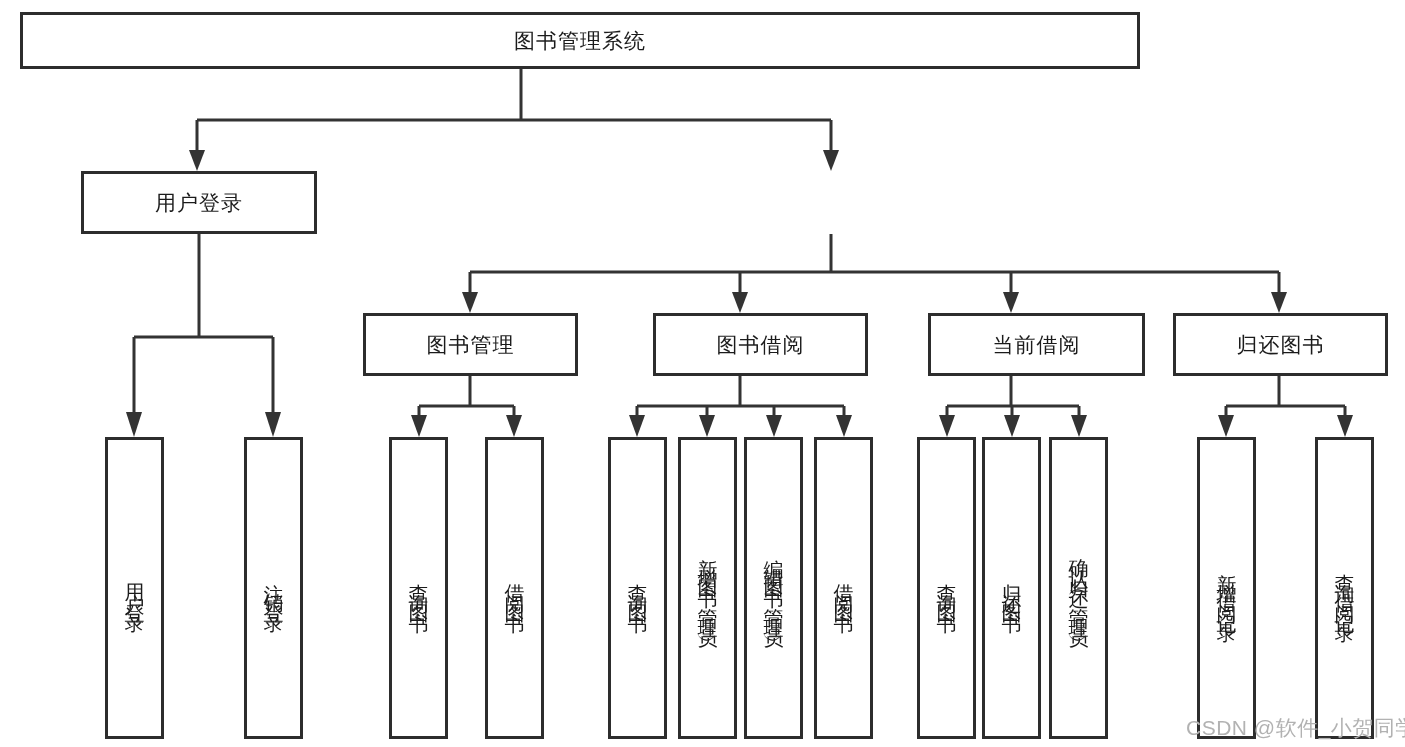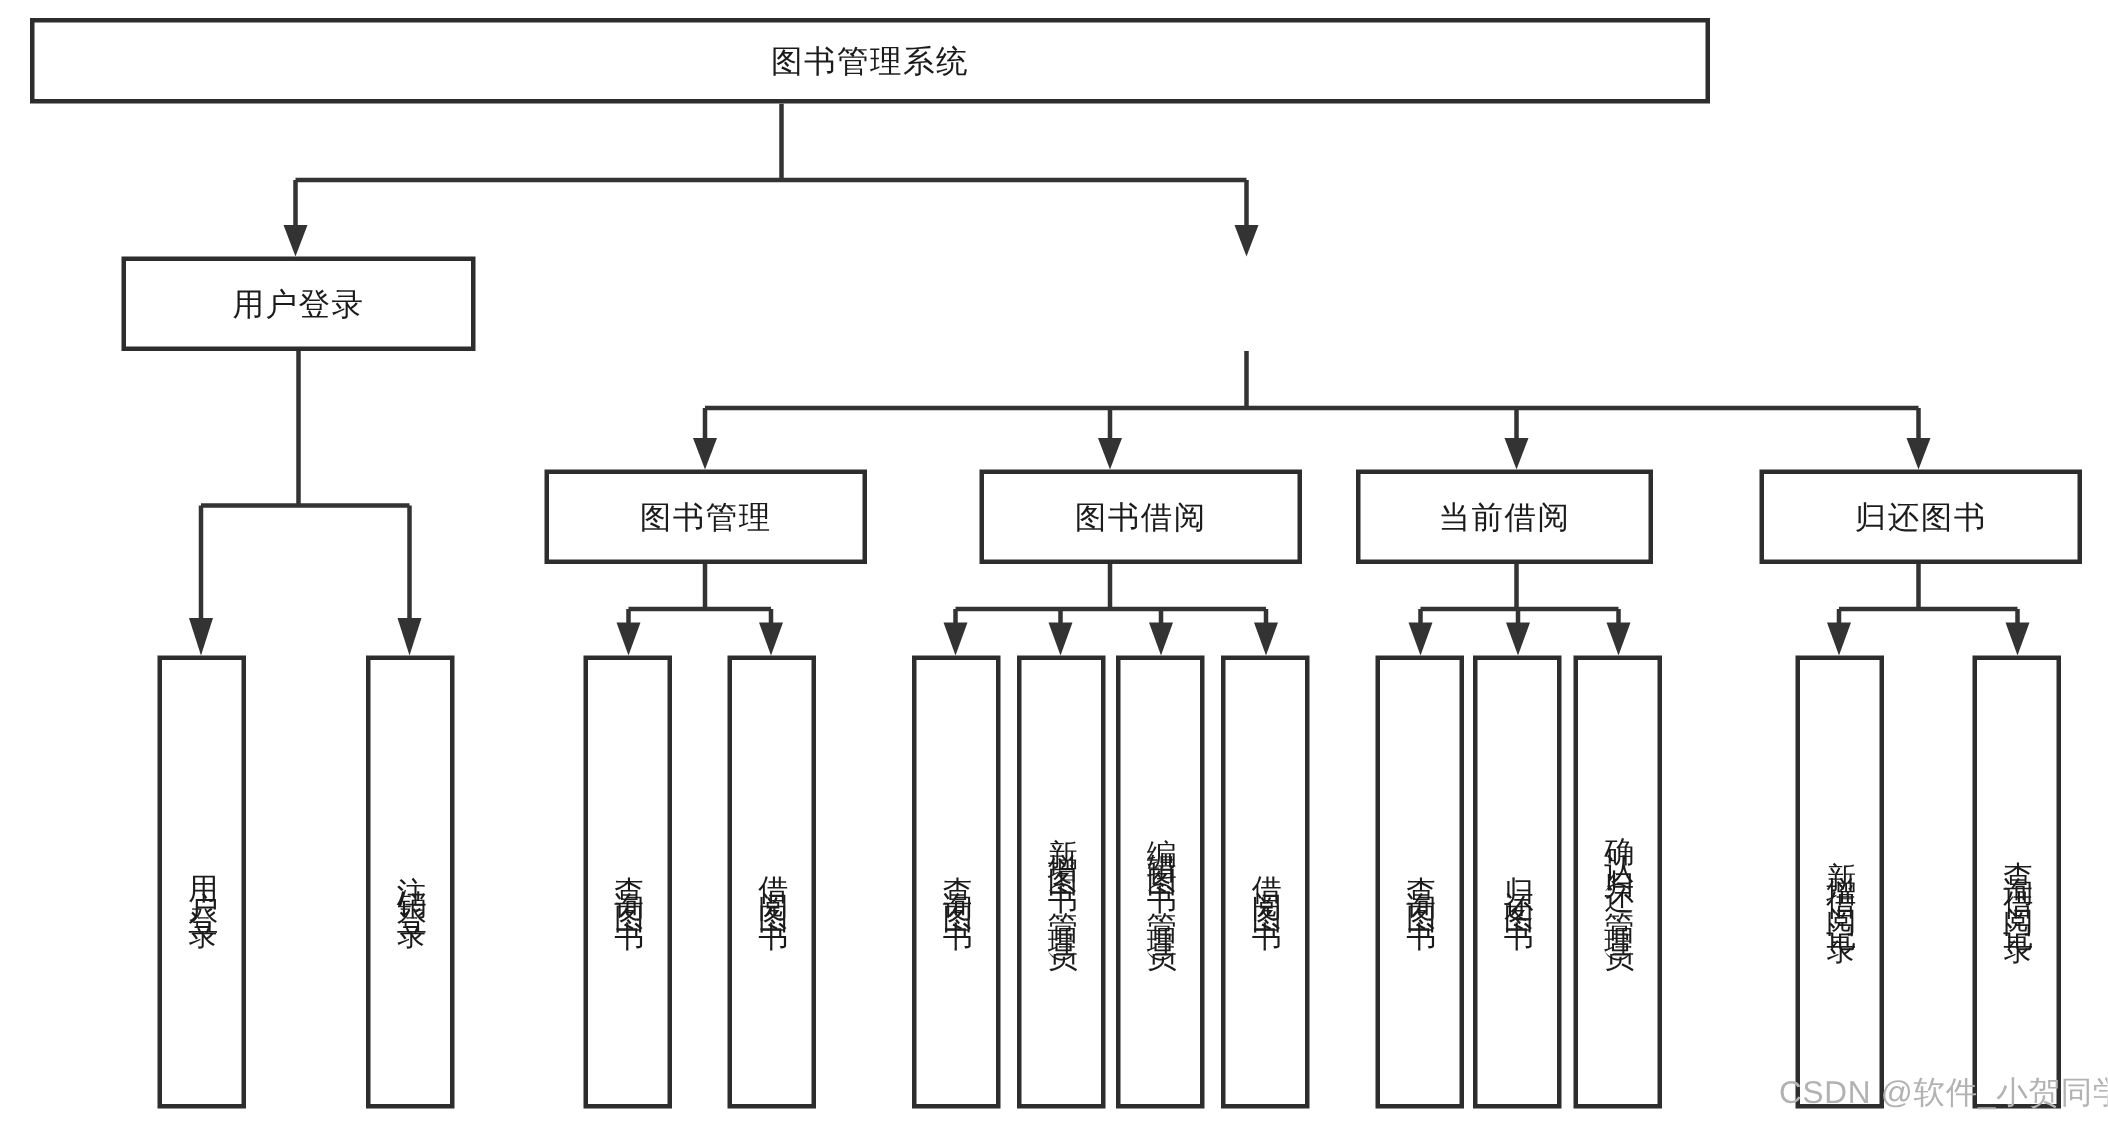--- a/index.html
+++ b/index.html
@@ -115,21 +115,21 @@
   <div class="node hnode" style="left:81px;top:171px;width:236px;height:63px">
     <span class="label">用户登录</span>
   </div>
 
   <div class="node hnode" style="left:363px;top:313px;width:215px;height:63px">
     <span class="label">图书管理</span>
   </div>
   <div class="node hnode" style="left:653px;top:313px;width:215px;height:63px">
     <span class="label">图书借阅</span>
   </div>
-  <div class="node hnode" style="left:904px;top:313px;width:198px;height:63px">
+  <div class="node hnode" style="left:928px;top:313px;width:217px;height:63px">
     <span class="label">当前借阅</span>
   </div>
   <div class="node hnode" style="left:1173px;top:313px;width:215px;height:63px">
     <span class="label">归还图书</span>
   </div>
 
   <div class="node vnode" style="left:105px;top:437px;width:59px;height:302px">
     <span class="label">用户登录</span>
   </div>
   <div class="node vnode" style="left:244px;top:437px;width:59px;height:302px">

